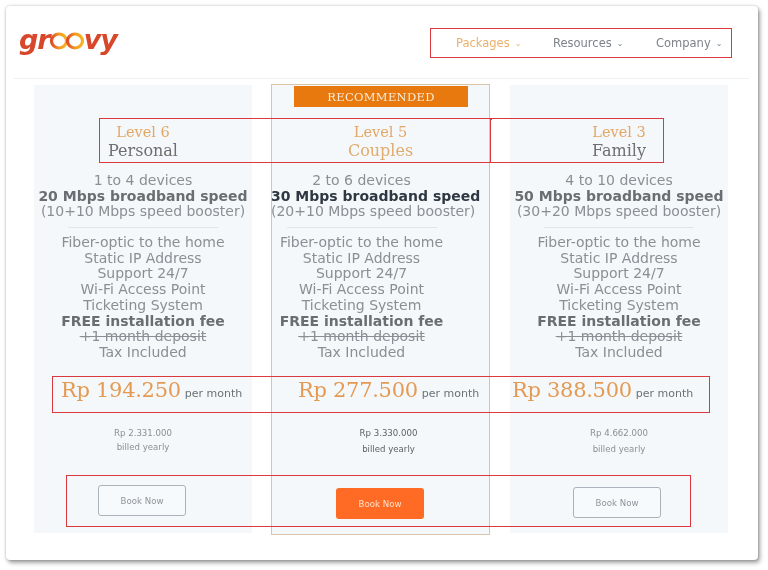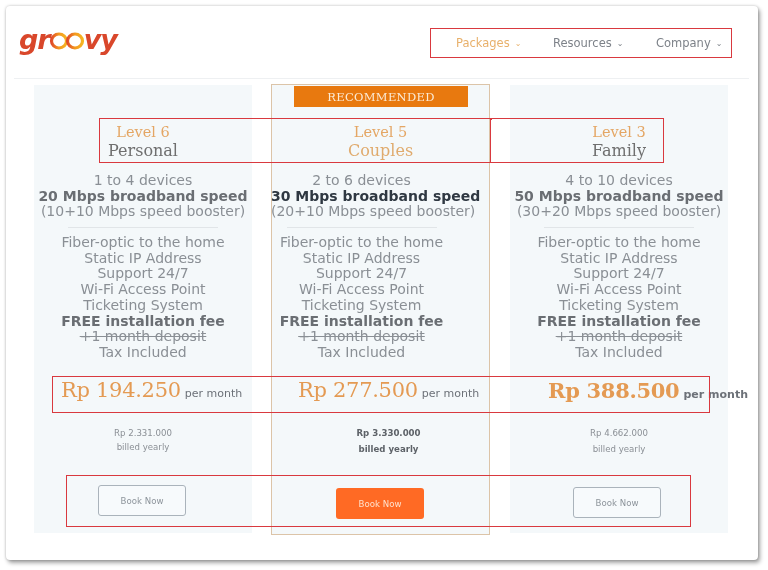--- a/index.html
+++ b/index.html
@@ -157,30 +157,30 @@
 </div>
 
 <div class="price" style="left:61px; top:378px;">
   <span class="amt">Rp 194.250</span>
   <span class="per">per month</span>
 </div>
 <div class="price" style="left:298px; top:378px;">
   <span class="amt">Rp 277.500</span>
   <span class="per">per month</span>
 </div>
-<div class="price" style="left:548px; top:378px;font-weight:bold;">
+<div class="price" style="left:512px; top:378px;">
   <span class="amt">Rp 388.500</span>
   <span class="per">per month</span>
 </div>
 
 <div class="yearly" style="left:34px; top:426px;">
   <div>Rp 2.331.000</div>
   <div>billed yearly</div>
 </div>
-<div class="yearly rec" style="left:271px; width:235px; top:426px;font-weight:bold;">
+<div class="yearly rec" style="left:271px; width:235px; top:426px;">
   <div>Rp 3.330.000</div>
   <div style="margin-top:2px;">billed yearly</div>
 </div>
 <div class="yearly" style="left:510px; top:426px;">
   <div>Rp 4.662.000</div>
   <div style="margin-top:2px;">billed yearly</div>
 </div>
 
 <div class="btn outline" style="left:98px; top:485px;">Book Now</div>
 <div class="btn primary" style="left:336px; top:488px;">Book Now</div>

